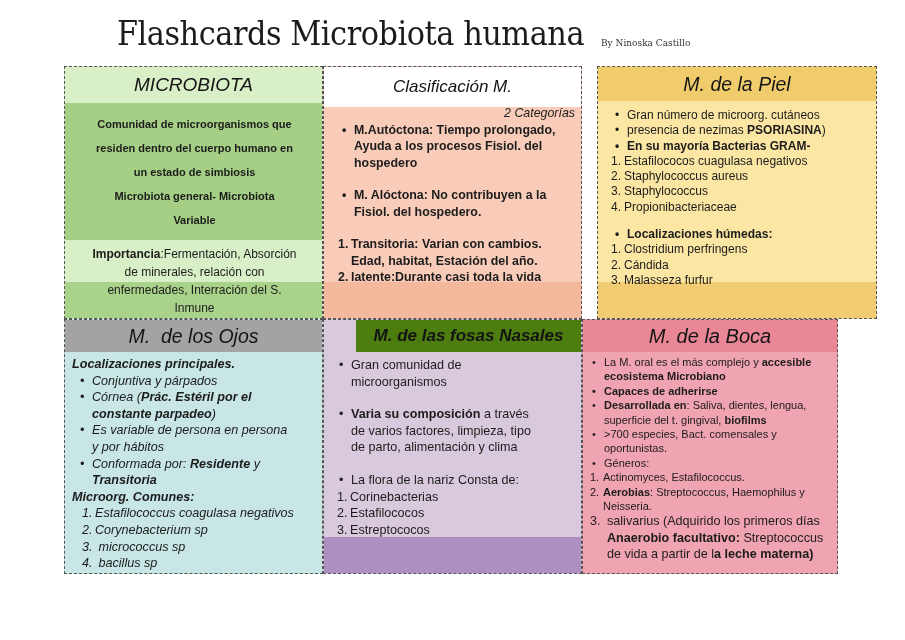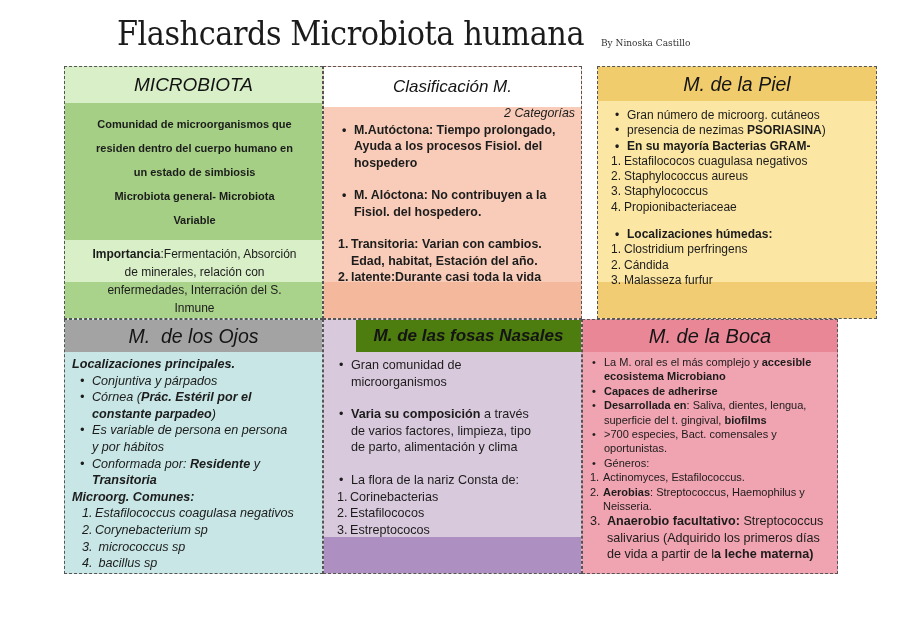--- a/index.html
+++ b/index.html
@@ -284,21 +284,21 @@
           <span class="n">1.</span>
           <span class="line">Actinomyces, Estafilococcus.</span>
         </li>
         <li>
           <span class="n">2.</span>
           <span class="line"><b>Aerobias</b><span>: Streptococcus, Haemophilus y</span></span>
           <span class="line">Neisseria.</span>
         </li>
         <li class="big" style="padding-left:17px">
           <span class="n">3.</span>
+          <span class="line">salivarius (Adquirido los primeros días</span>
           <span class="line"><b>Anaerobio facultativo: </b><span>Streptococcus</span></span>
-          <span class="line">salivarius (Adquirido los primeros días</span>
           <span class="line"><span>de vida a partir de l</span><b>a leche materna)</b></span>
         </li>
       </ol>
     </div>
   </div>
 
 </div>
 
 </body></html>

